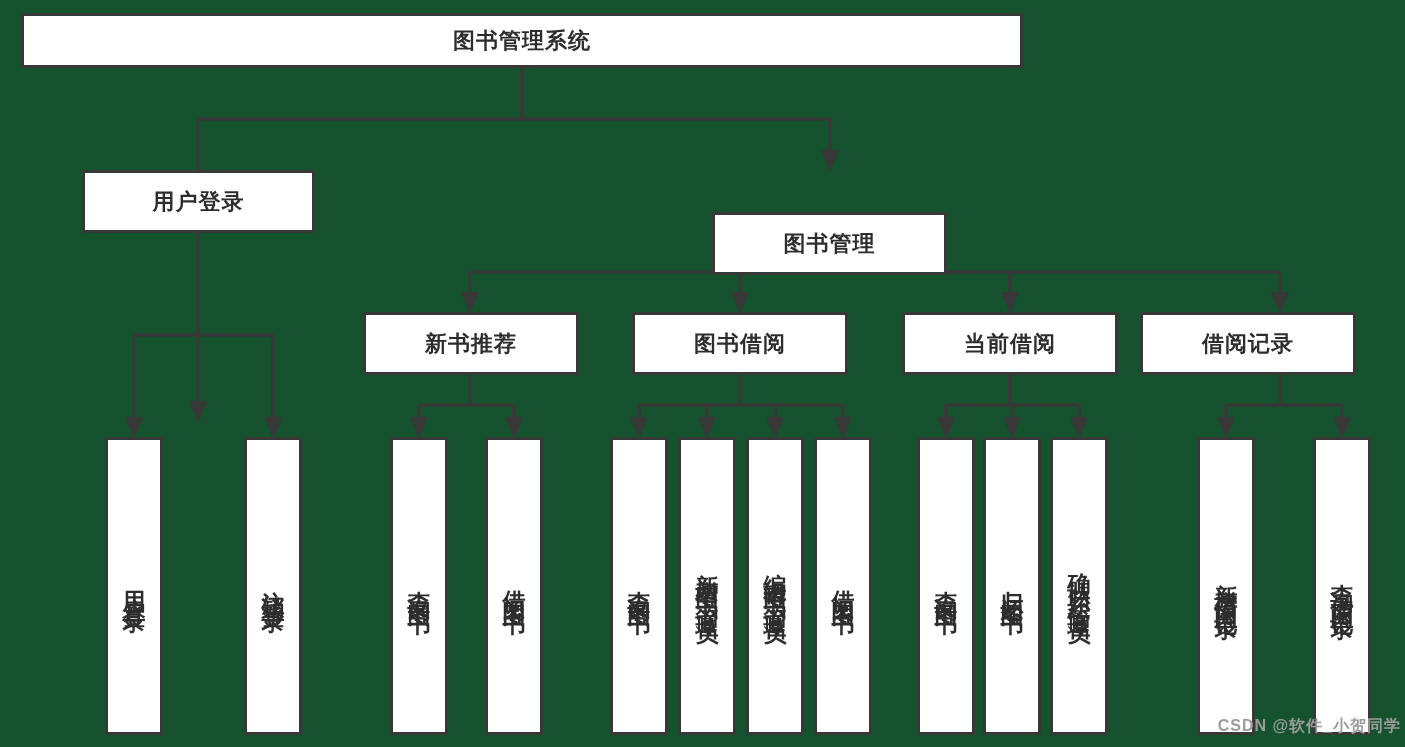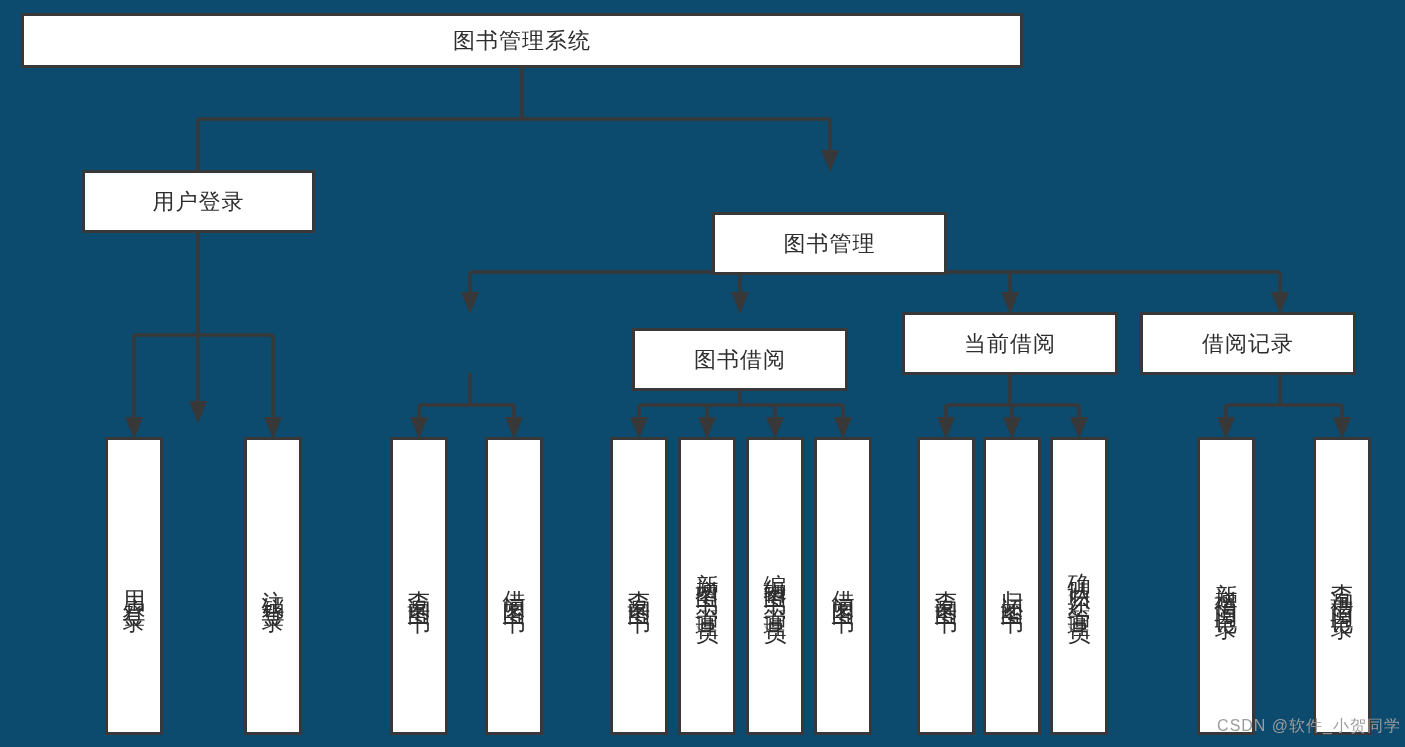--- a/index.html
+++ b/index.html
@@ -3,22 +3,23 @@
 <meta charset="utf-8">
 <style>
   html,body{margin:0;padding:0;}
   body{
     font-family:"Liberation Sans","DejaVu Sans",sans-serif;
     background:#ffffff;
   }
   #stage{
     position:relative;
     width:1405px;height:747px;
-    background:#0c4a6e;
+    background:#14532d;
     overflow:hidden;
+    font-weight:bold;
   }
   #connectors{
     position:absolute;left:0;top:0;z-index:1;
   }
   .box{
     position:absolute;
     box-sizing:border-box;
     background:#ffffff;
     border:3px solid #383838;
     display:flex;
@@ -41,21 +42,21 @@
     white-space:nowrap;
   }
   
   .node-root{left:21px;top:13px;width:1002px;height:55px;}
   
   .node-l2a{left:82px;top:170px;width:233px;height:63px;}
   .node-l2b{left:712px;top:170px;width:235px;height:63px;margin-top:42px;}
   
   .node-l3{top:312px;width:216px;height:63px;}
   .node-l3a{left:363px;}
-  .node-l3b{left:632px;margin-top:16px;}
+  .node-l3b{left:632px;}
   .node-l3c{left:902px;}
   .node-l3d{left:1140px;}
   
   .leaf{top:437px;width:58px;height:298px;}
   .lf1{left:105px;}  .lf2{left:244px;}
   .lf3{left:390px;}  .lf4{left:485px;}
   .lf5{left:610px;}  .lf6{left:678px;}
   .lf7{left:746px;}  .lf8{left:814px;}
   .lf9{left:917px;}  .lf10{left:983px;}
   .lf11{left:1050px;}
@@ -115,20 +116,23 @@
     <span class="h-label">图书管理系统</span>
   </div>
 
   <div class="box node-l2a">
     <span class="h-label">用户登录</span>
   </div>
   <div class="box node-l2b">
     <span class="h-label">图书管理</span>
   </div>
 
+  <div class="box node-l3 node-l3a">
+    <span class="h-label">新书推荐</span>
+  </div>
   <div class="box node-l3 node-l3b">
     <span class="h-label">图书借阅</span>
   </div>
   <div class="box node-l3 node-l3c">
     <span class="h-label">当前借阅</span>
   </div>
   <div class="box node-l3 node-l3d">
     <span class="h-label">借阅记录</span>
   </div>
 

